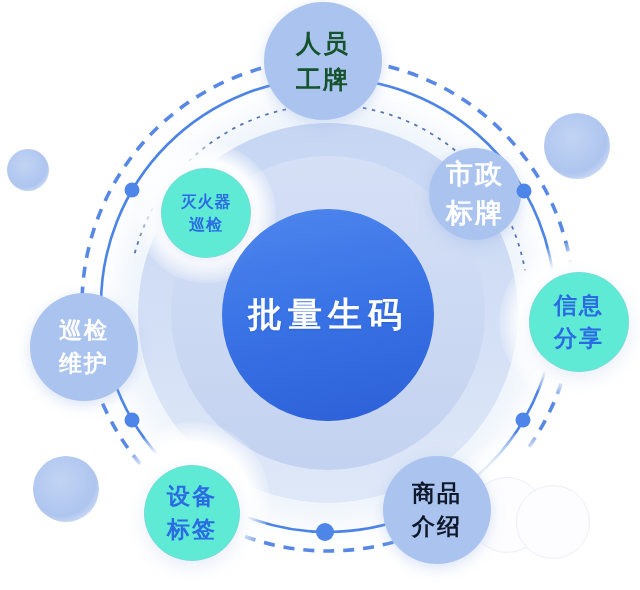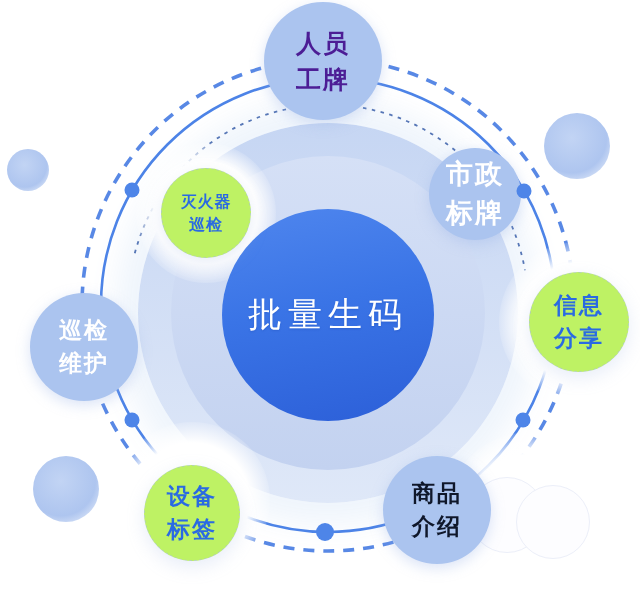--- a/index.html
+++ b/index.html
@@ -12,30 +12,30 @@
     align-items:center; justify-content:center; text-align:center; box-sizing:border-box; }
 
   
   .halo-outer { left:138px; top:123px; width:380px; height:380px;
     background:linear-gradient(180deg,#c6d6f3 0%,#dfe8f8 100%);
     box-shadow:0 0 28px 22px rgba(238,244,252,.95); }
   .halo-mid { left:171px; top:156px; width:314px; height:314px;
     background:linear-gradient(180deg,#d5e0f6 0%,#c3d2f0 100%); }
   .core { left:222px; top:209px; width:212px; height:212px;
     background:linear-gradient(168deg,#4f86ee 0%,#3a74e6 45%,#2c5fd8 100%);
-    color:#fff; font-size:34px; font-weight:400; letter-spacing:6px;
+    color:#fff; font-size:34px; font-weight:700; letter-spacing:6px;
     text-shadow:0 1px 2px rgba(20,60,160,.25); }
 
   
   svg.orbits, svg.dots { position:absolute; left:0; top:0; pointer-events:none; }
 
   
   .node { font-weight:600; letter-spacing:2px; line-height:1.45; }
   .node-blue { box-shadow:0 4px 14px rgba(150,175,230,.35); }
-  .node-white { background:#bef264; border:1px dashed rgba(168,188,230,.55);
+  .node-white { background:#5eead4; border:1px dashed rgba(168,188,230,.55);
     font-weight:700; box-shadow:0 6px 18px rgba(150,175,225,.22); }
   .n1 { left:264px; top:2px;  width:118px; height:118px; font-size:25px; }
   .n2 { left:429px; top:148px; width:92px;  height:92px;  font-size:27px; }
   .n3 { left:529px; top:272px; width:100px; height:100px; font-size:23px; }
   .n4 { left:383px; top:456px; width:108px; height:108px; font-size:23px; }
   .n5 { left:144px; top:465px; width:96px;  height:96px;  font-size:23px; }
   .n6 { left:30px;  top:293px; width:108px; height:108px; font-size:23px; }
   .n7 { left:161px; top:168px; width:90px;  height:90px;  font-size:16px; letter-spacing:1px; }
 
   
@@ -77,21 +77,21 @@
   <div class="abs glow g5"></div>
   <div class="abs glow gc"></div>
 
   <div class="abs circle cloud c1"></div>
   <div class="abs circle cloud c2"></div>
 
   <div class="abs circle core">
     <span>批量生码</span>
   </div>
 
-  <div class="abs circle node node-blue n1" style="background-color: rgb(171, 196, 239); color: #4c1d95; justify-content: center;">
+  <div class="abs circle node node-blue n1" style="background-color: rgb(171, 196, 239); color: #14532d; justify-content: center;">
     <span>人员</span>
     <span>工牌</span>
   </div>
 
   <div class="abs circle node node-blue n2" style="background-color: rgb(171, 196, 239); color: rgb(255, 255, 255);">
     <span>市政</span>
     <span>标牌</span>
   </div>
 
   <div class="abs circle node node-white n3" style="color: rgb(42, 106, 226);">

